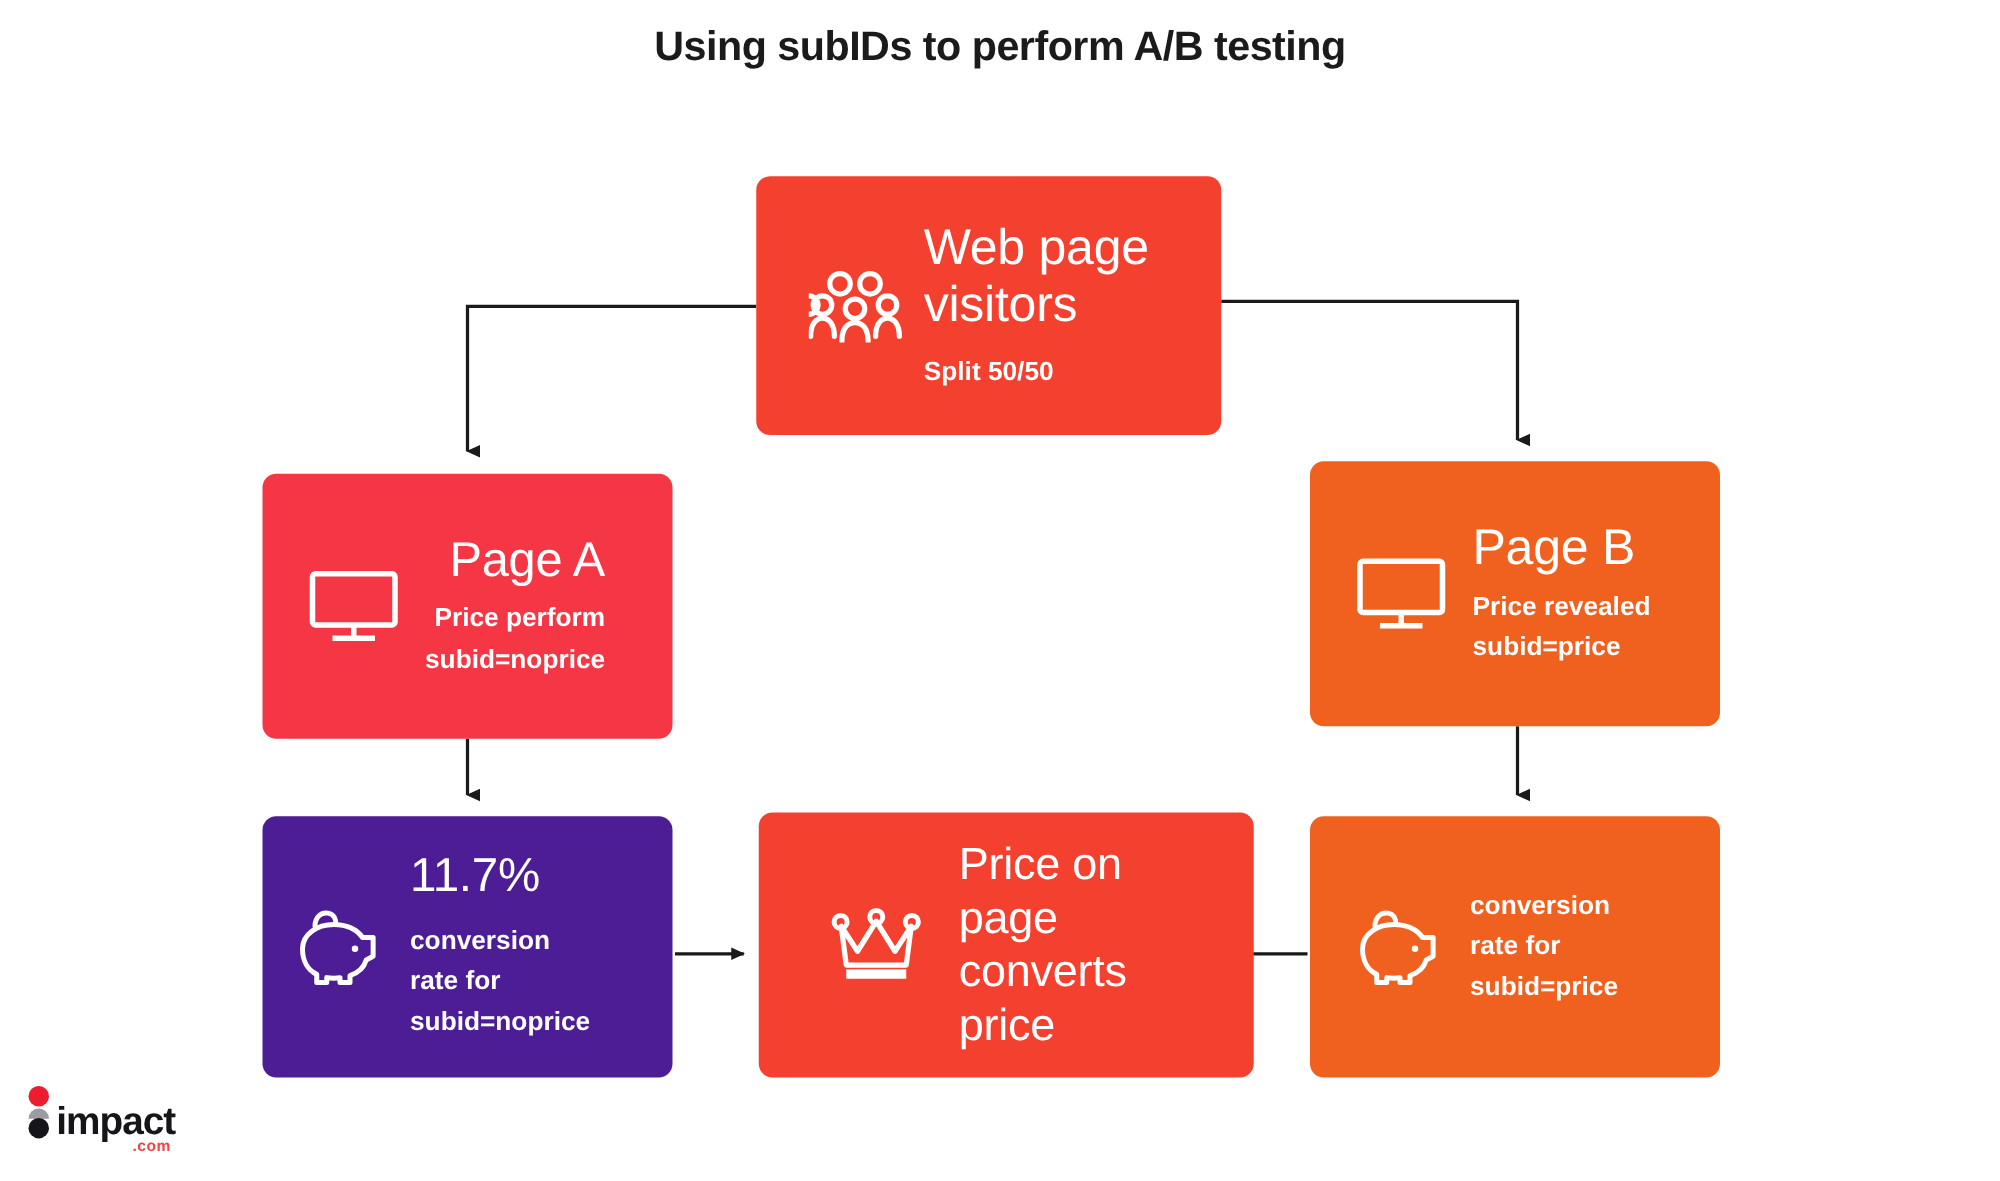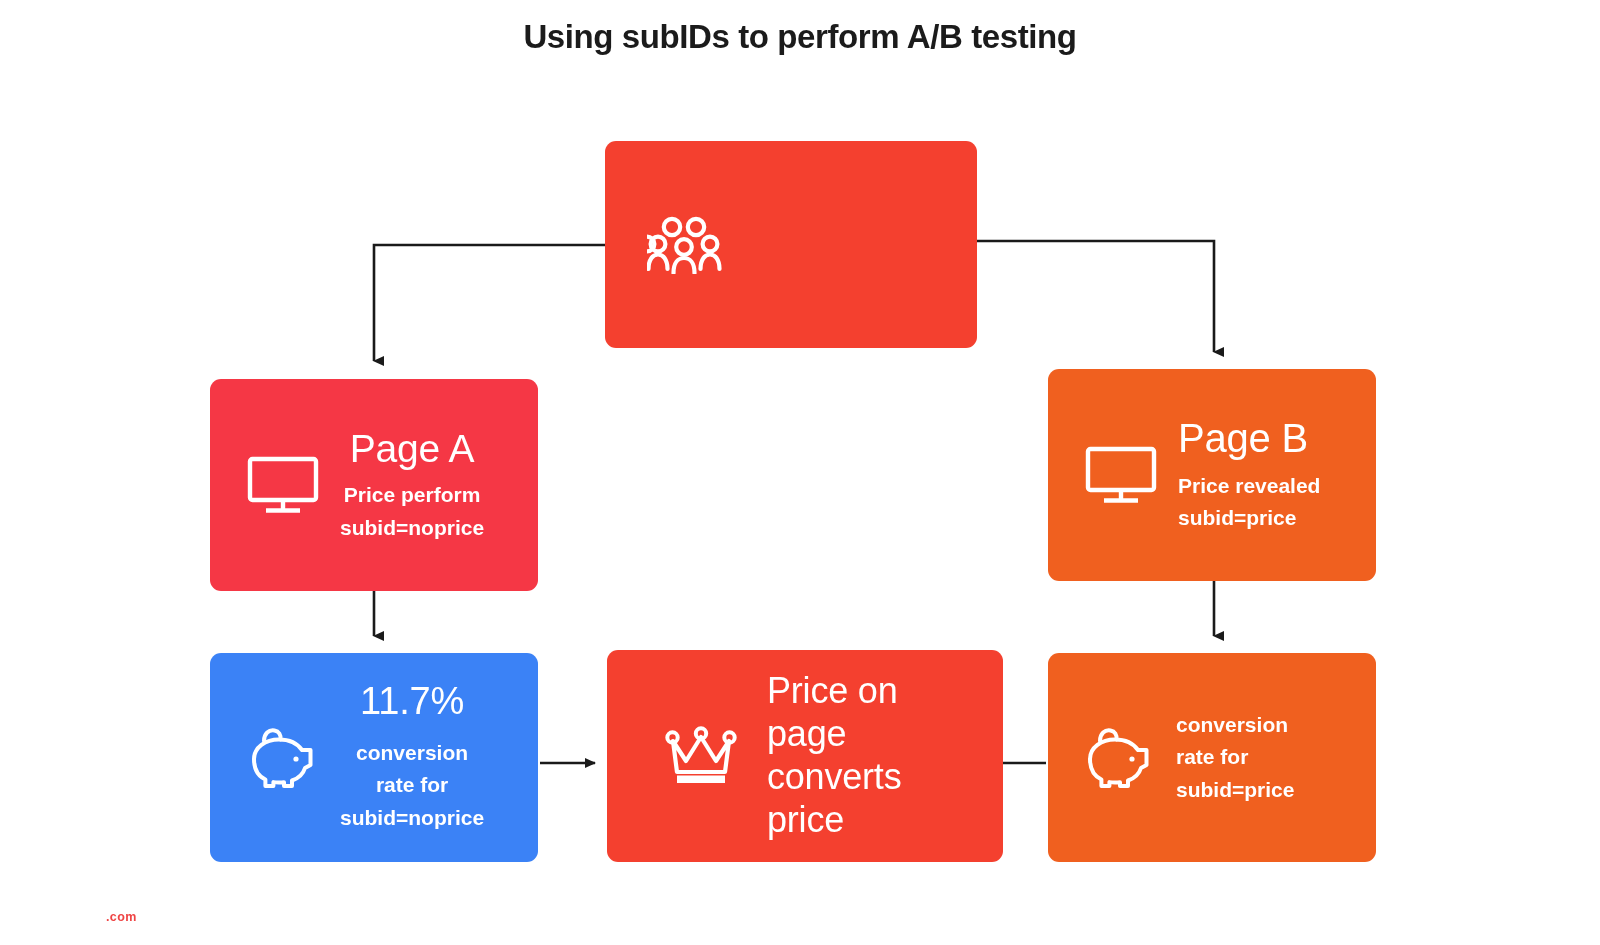--- a/index.html
+++ b/index.html
@@ -81,37 +81,36 @@
   #node-visitors .text-wrap { padding-left:8px; }
   #node-visitors .headline { font-size:40px; }
   #node-visitors .subline { padding-top:14px; }
 
   #node-page-a {
     left:210px; top:379px; width:328px; height:212px;
     background:#F53745;
     padding-left:30px;
   }
   #node-page-a .icon-wrap { width:86px; }
-  #node-page-a .text-wrap { padding-left:14px; align-items:center; }
+  #node-page-a .text-wrap { padding-left:14px; align-items:flex-end; }
   #node-page-a .headline { font-size:39px; padding-bottom:8px; }
 
   #node-page-b {
     left:1048px; top:369px; width:328px; height:212px;
     background:#F0601F;
     padding-left:30px;
   }
   #node-page-b .icon-wrap { width:86px; }
   #node-page-b .text-wrap { padding-left:14px; align-items:flex-start; }
   #node-page-b .headline { font-size:40px; padding-bottom:8px; }
 
   #node-rate-a {
     left:210px; top:653px; width:328px; height:209px;
-    background:#3b82f6;
-    padding-left:24px;
-    text-align:center;
+    background:#4c1d95;
+    padding-left:12px;
   }
   #node-rate-a .icon-wrap { width:96px; }
   #node-rate-a .text-wrap { padding-left:10px; }
   #node-rate-a .statline { padding-bottom:14px; }
 
   #node-rate-b {
     left:1048px; top:653px; width:328px; height:209px;
     background:#F0601F;
     padding-left:22px;
   }
@@ -195,20 +194,25 @@
       <path d="M1.5,53 C1.5,43.5 5.8,38.5 11,38.5 C16.2,38.5 20.5,43.5 20.5,53" stroke="#fff" stroke-width="4.2" fill="none" stroke-linecap="round"></path>
 
       <circle cx="37" cy="31" r="7.8" stroke="#fff" stroke-width="4.2"></circle>
       <path d="M26.5,57 C26.5,47 31,42 37,42 C43,42 47.5,47 47.5,57" stroke="#fff" stroke-width="4.2" fill="none" stroke-linecap="round"></path>
 
       <circle cx="63," cy="28" r="7.4" stroke="#fff" stroke-width="4.2"></circle>
       <circle cx="63" cy="28" r="7.4" stroke="#fff" stroke-width="4.2"></circle>
       <path d="M53.5,53 C53.5,43.5 57.8,38.5 63,38.5 C68.2,38.5 72.5,43.5 72.5,53" stroke="#fff" stroke-width="4.2" fill="none" stroke-linecap="round"></path>
     </svg>
   </div>
+  <div class="text-wrap">
+    <div class="headline">Web page</div>
+    <div class="headline">visitors</div>
+    <div class="subline">Split 50/50</div>
+  </div>
 </div>
 
 <div class="node" id="node-page-a">
   <div class="icon-wrap">
     <svg width="72" height="60" viewBox="0 0 72 60" fill="none">
       <rect x="3" y="4" width="66" height="41" rx="2.5" stroke="#fff" stroke-width="4.4"></rect>
       <line x1="36" y1="45" x2="36" y2="54" stroke="#fff" stroke-width="4.4"></line>
       <line x1="19" y1="55.5" x2="53" y2="55.5" stroke="#fff" stroke-width="4.4" stroke-linecap="butt"></line>
     </svg>
   </div>
@@ -291,14 +295,22 @@
   </div>
   <div class="text-wrap">
     <div class="headline">Price on</div>
     <div class="headline">page</div>
     <div class="headline">converts</div>
     <div class="headline">price</div>
   </div>
 </div>
 
 <div id="brand-logo">
+  <div class="logo-row">
+    <svg width="18" height="44" viewBox="0 0 18 44">
+      <circle cx="9" cy="9" r="8.2" fill="#ED1C2E"></circle>
+      <path d="M0.8,27 A8.2,8.2 0 0 1 17.2,27 Z" fill="#9B9BA3"></path>
+      <circle cx="9" cy="34.5" r="8.2" fill="#16161A"></circle>
+    </svg>
+    <span class="logo-text">impact</span>
+  </div>
   <span class="logo-dotcom">.com</span>
 </div>
 
 </body></html>

